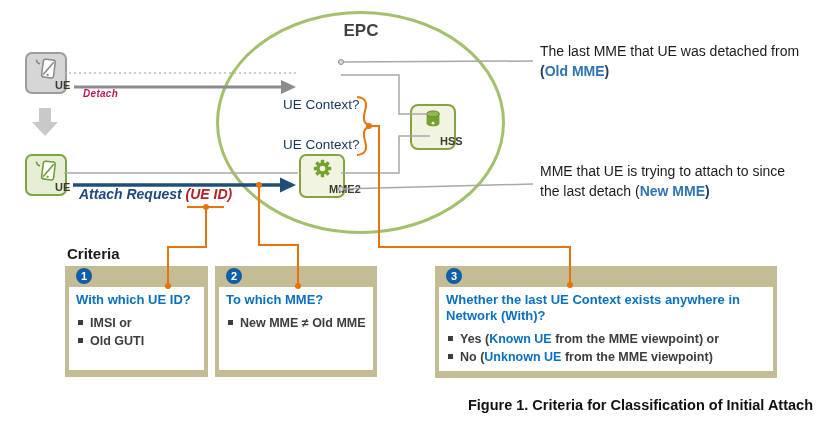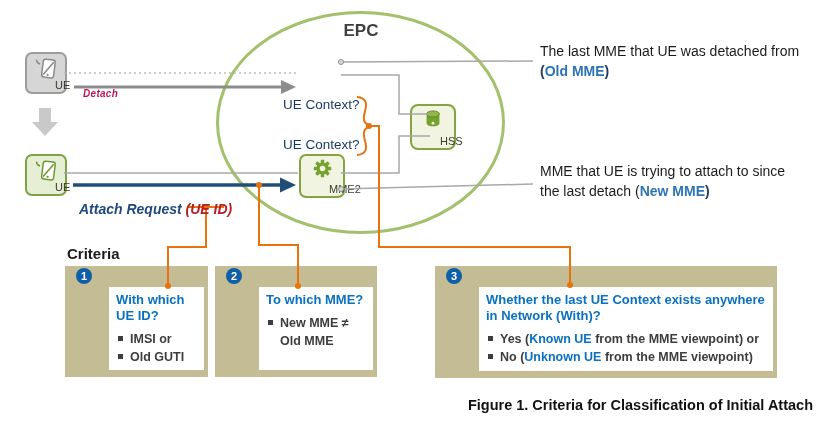--- a/index.html
+++ b/index.html
@@ -5,37 +5,37 @@
   html,body{margin:0;padding:0;background:#fff;}
   .stage{position:relative;width:823px;height:429px;background:#fff;overflow:hidden;
          font-family:"Liberation Sans",sans-serif;}
   .abs{position:absolute;}
   svg.lines{position:absolute;left:0;top:0;z-index:3;pointer-events:none;}
   
   .node{position:absolute;z-index:2;border-radius:7px;text-align:center;}
   .node-green{background:#f1f4e1;border:2px solid #85a340;}
   .ue-gray{background:#d6d6d6;border:2px solid #9c9c9c;}
   .ue-green{background:#e7eed6;border:2px solid #7da442;}
-  .node-label{position:absolute;left:0;right:0;bottom:1px;font-size:11px;font-weight:normal;color:#3b3b2e;padding-left:28px;}
+  .node-label{position:absolute;left:0;right:0;bottom:1px;font-size:11px;font-weight:bold;color:#3b3b2e;padding-left:28px;}
   .node-icon{position:absolute;left:0;right:0;top:2px;text-align:center;}
   
   .epc{z-index:4;font-size:17px;font-weight:bold;color:#3f3f3f;}
   .detach{z-index:4;font-size:10px;font-weight:bold;font-style:italic;color:#be185d;letter-spacing:.3px;}
   .attach{z-index:4;font-size:14px;font-weight:bold;font-style:italic;white-space:nowrap;}
   .attach .req{color:#1f497d;}
   .attach .ueid{color:#b42025;}
   .uectx{z-index:4;font-size:13.5px;color:#17365d;white-space:nowrap;}
   .note{z-index:4;font-size:14px;line-height:20px;color:#1b1b1b;width:285px;}
   .note b.hl{color:#2e74b5;}
   .note b.par{color:#1f3a5c;}
   .crit-heading{z-index:4;font-size:15px;font-weight:bold;color:#1a1a1a;}
   .caption{z-index:4;left:0;right:10px;top:397px;text-align:right;font-size:14.5px;font-weight:bold;color:#111;}
   
   .crit-box{position:absolute;z-index:2;background:#c4bc95;}
-  .crit-inner{position:absolute;left:4px;right:4px;top:21px;bottom:7px;background:#fff;padding:5px 7px 0 7px;margin-left:40px;}
+  .crit-inner{position:absolute;left:4px;right:4px;top:21px;bottom:7px;background:#fff;padding:5px 7px 0 7px;}
   .badge{position:absolute;left:11px;top:2px;width:16px;height:16px;border-radius:50%;
          background:#0e5fa8;color:#fff;font-size:11px;font-weight:bold;text-align:center;line-height:16px;}
   .question{color:#0a71c0;font-weight:bold;font-size:13px;line-height:16px;}
   .bullets{margin-top:6px;}
   .bullet{display:flex;font-size:12.5px;line-height:18px;color:#3d3d3d;font-weight:bold;}
   .bullet .sq{width:5px;height:5px;background:#3d3d3d;margin:6px 7px 0 2px;flex:none;}
   .bullet .post{font-weight:bold;}
   .bullet .hl{color:#0a71c0;}
 </style>
 </head>
@@ -137,21 +137,21 @@
         <circle cx="12" cy="16.5" r="1.6" fill="#f1f4e1"></circle>
       </svg>
     </span>
     <span class="node-label">HSS</span>
   </div>
 
   <div class="abs epc" style="left:333px;top:21px;width:56px;text-align:center;">EPC</div>
 
   <div class="abs detach" style="left:83px;top:88px;">Detach</div>
 
-  <div class="abs attach" style="left:79px;top:201px;">
+  <div class="abs attach" style="left:79px;top:186px;">
     <span class="req">Attach Request </span><span class="ueid">(UE ID)</span>
   </div>
 
   <div class="abs uectx" style="left:283px;top:97px;">UE Context?</div>
   <div class="abs uectx" style="left:283px;top:137px;">UE Context?</div>
 
   <div class="abs note" style="left:540px;top:41px;">
     <span>The last MME that UE was detached from</span><br>
     <b class="par">(</b><b class="hl">Old MME</b><b class="par">)</b>
   </div>

